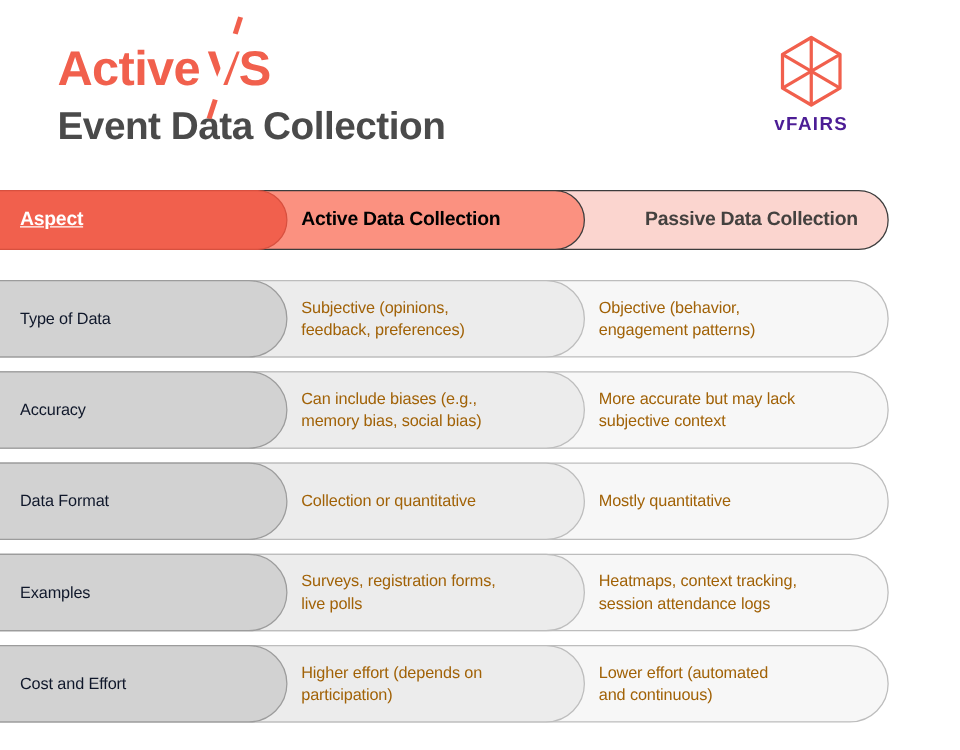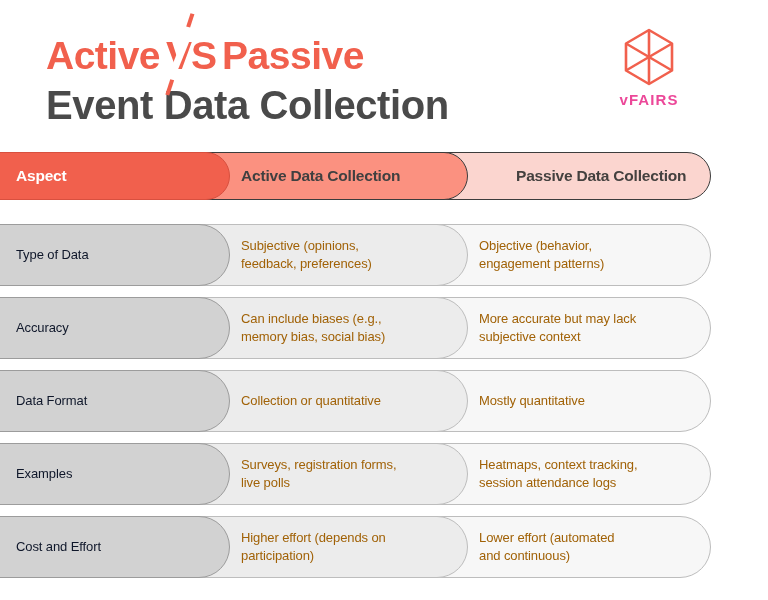--- a/index.html
+++ b/index.html
@@ -75,21 +75,21 @@
     position: absolute;
     left: 4px;
     bottom: -9px;
     width: 4px;
     height: 16px;
     background: #f1604d;
     transform: rotate(-4deg);
   }
 
   .title-line2 {
-    font-size: 40px;
+    font-size: 31px;
     font-weight: bold;
     letter-spacing: -0.4px;
     color: #4a4a4a;
     margin-top: 7px;
     white-space: nowrap;
   }
 
   
   .logo {
     position: absolute;
@@ -97,21 +97,21 @@
     top: 28px;
     width: 86px;
     text-align: center;
   }
   .logo-mark { display: block; margin: 0 auto; }
   .logo-word {
     margin-top: 5px;
     font-size: 15px;
     font-weight: bold;
     letter-spacing: 1.1px;
-    color: #ec4899;
+    color: #4c1d95;
   }
 
   
   .table {
     position: absolute;
     left: 0;
     top: 152px;
     width: 768px;
   }
 
@@ -139,22 +139,22 @@
   
   .row.header .c1 { background: #f1604d; border: 1px solid #d8503f; }
   .row.header .c2 { background: #fb9180; border: 1px solid #3c3c3c; }
   .row.header .c3 { background: #fbd5cf; border: 1px solid #3c3c3c; }
 
   .row.header .cell-text {
     font-size: 15.5px;
     font-weight: bold;
     letter-spacing: -0.2px;
   }
-  .row.header .c1 .cell-text { color: #ffffff; }
-  .row.header .c2 .cell-text { color: #404040; }
+  .row.header .c1 .cell-text { color: #ffffff; text-decoration: underline; }
+  .row.header .c2 .cell-text { color: #000000; }
   .row.header .c3 .cell-text { color: #44413f; margin-left: 37px; }
 
   
   .row.body-row .c1 { background: #d2d2d2; border: 1px solid #9c9c9c; }
   .row.body-row .c2 { background: #ececec; border: 1px solid #bdbdbd; }
   .row.body-row .c3 { background: #f7f7f7; border: 1px solid #bdbdbd; }
 
   .row.body-row .cell-text {
     font-size: 13px;
     line-height: 1.42;
@@ -177,21 +177,20 @@
 
 <div class="page">
 
   <div class="title-block">
     <div class="title-line1">
       <span>Active</span>
       <span class="vs-wrap">
         <span class="vs-text">VS</span>
         <span class="vs-bolt"></span>
       </span>
-      <span>Passive</span>
     </div>
     <div class="title-line2">Event Data Collection</div>
   </div>
 
   <div class="logo">
     <svg class="logo-mark" width="52" height="58" viewBox="0 0 52 58">
       <g fill="none" stroke="#f1604d" stroke-width="2.6" stroke-linejoin="round">
         <polygon points="26,2 49,15.5 49,42.5 26,56 3,42.5 3,15.5"></polygon>
         <line x1="26" y1="2" x2="26" y2="56"></line>
         <line x1="3" y1="15.5" x2="49" y2="42.5"></line>

